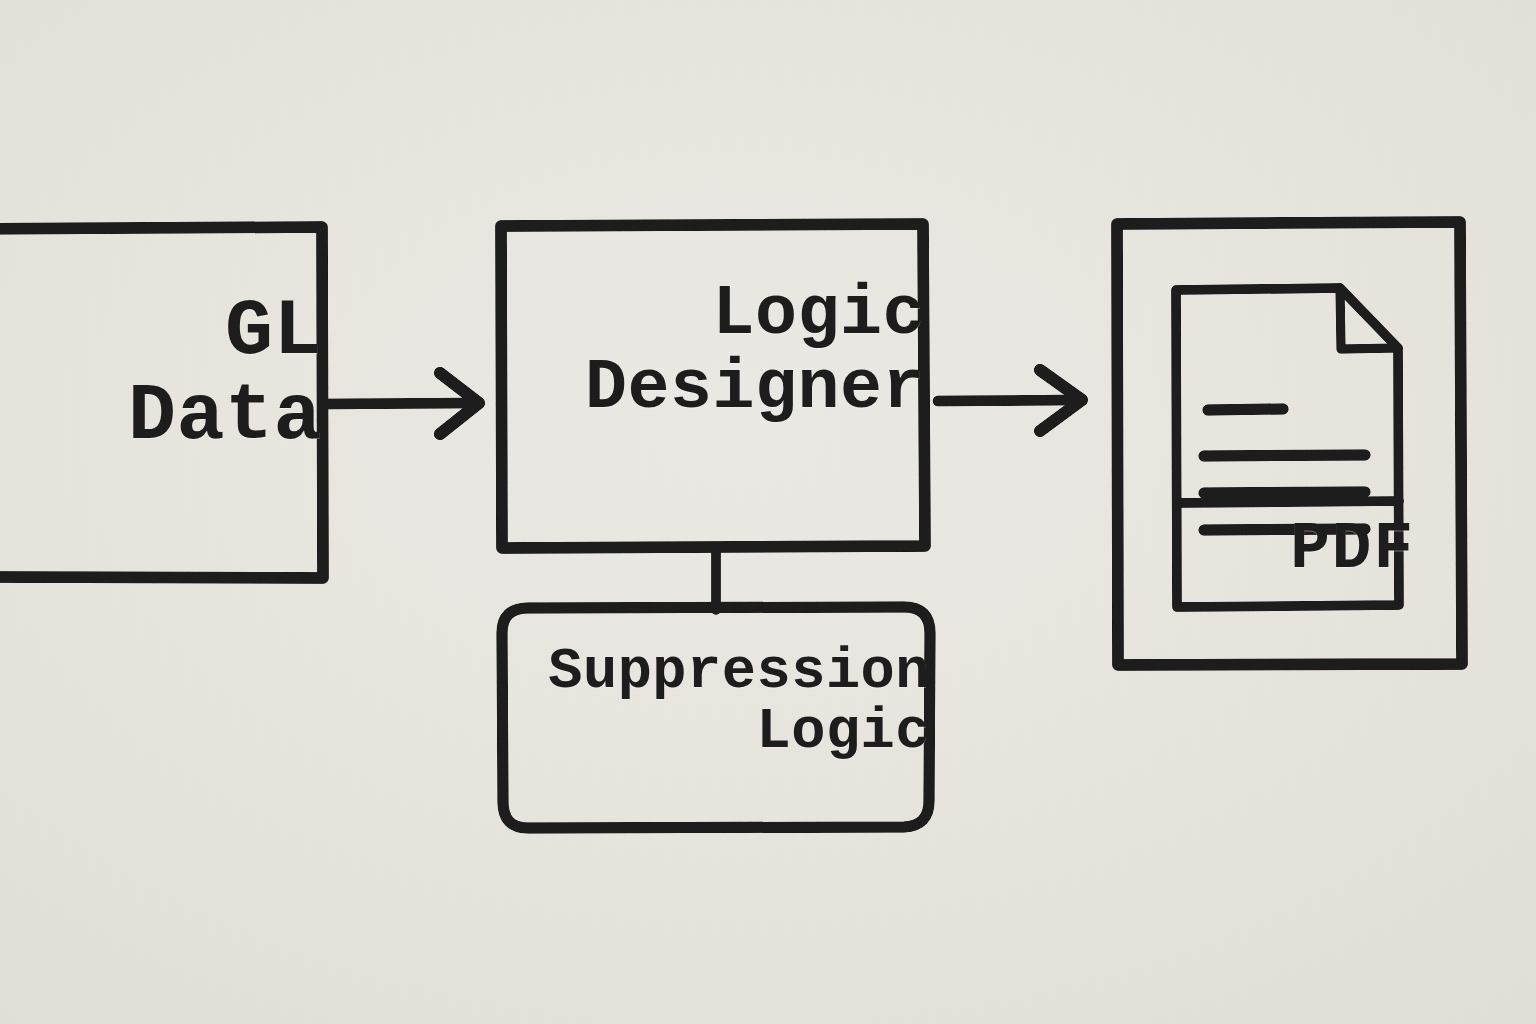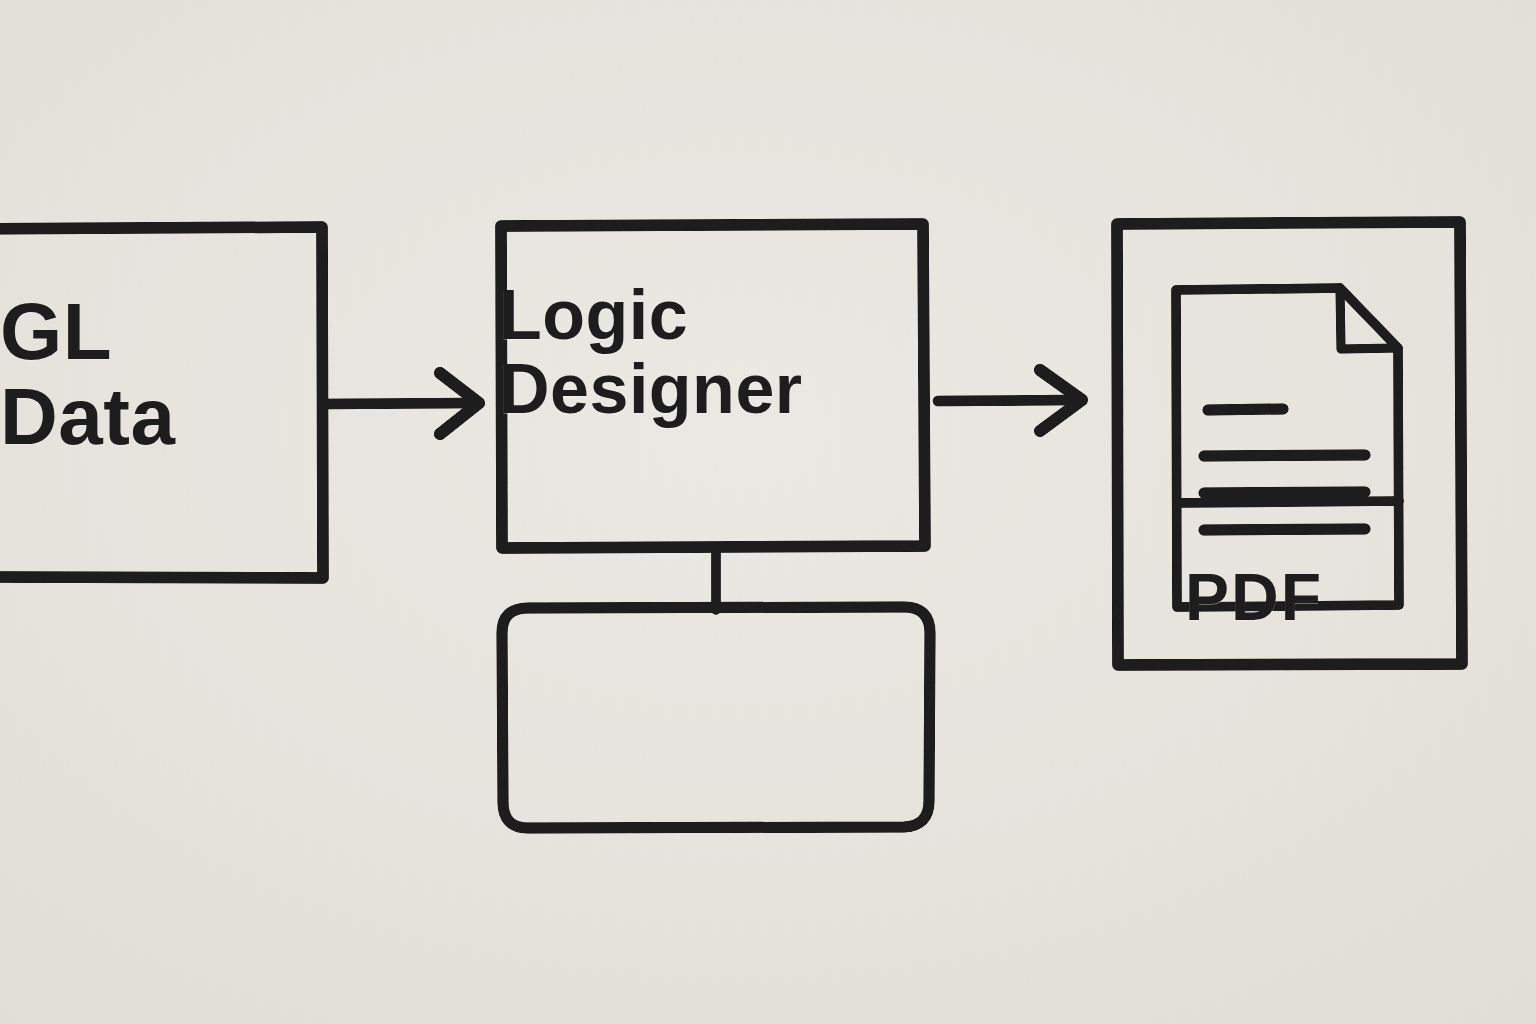--- a/index.html
+++ b/index.html
@@ -31,23 +31,23 @@
       repeating-linear-gradient(0deg, rgba(0,0,0,0.012) 0px, rgba(0,0,0,0.012) 1px, rgba(255,255,255,0.012) 1px, rgba(255,255,255,0.012) 2px),
       repeating-linear-gradient(90deg, rgba(0,0,0,0.010) 0px, rgba(0,0,0,0.010) 1px, rgba(255,255,255,0.010) 1px, rgba(255,255,255,0.010) 3px);
   }
   #ink-layer {
     position: absolute;
     inset: 0;
   }
   .hand-label {
     position: absolute;
     color: #1c1c1c;
-    font-family: Liberation Sans, sans-serif;
+    font-family: Liberation Mono, monospace;
     font-weight: 700;
-    text-align: left;
+    text-align: right;
     letter-spacing: 0.5px;
     line-height: 1.06;
     white-space: pre;
     user-select: none;
     text-shadow: 0 1px 0 rgba(255,255,255,0.35);
   }
   .lbl-gl {
     left: 0px;
     top: 290px;
     width: 322px;
@@ -64,21 +64,20 @@
     top: 642px;
     width: 428px;
     font-size: 57px;
   }
   .lbl-pdf {
     left: 1185px;
     top: 515px;
     width: 230px;
     font-size: 66px;
     letter-spacing: 2px;
-    margin-top: 48px;
   }
 </style>
 </head>
 <body>
 
 <div id="canvas-wrap">
 
   <svg id="ink-layer" viewBox="0 0 1536 1024" width="1536" height="1024" xmlns="http://www.w3.org/2000/svg">
     <defs>
       <filter id="softInk" x="-6%" y="-6%" width="112%" height="112%">
@@ -148,17 +147,19 @@
       </g>
     </g>
   </svg>
 
   <div class="hand-label lbl-gl">GL
 Data</div>
 
   <div class="hand-label lbl-designer">Logic
 Designer</div>
 
+  <div class="hand-label lbl-suppression">Suppression
+Logic</div>
 
   <div class="hand-label lbl-pdf">PDF</div>
 
   <div id="paper-grain"></div>
 </div>
 
 </body></html>

